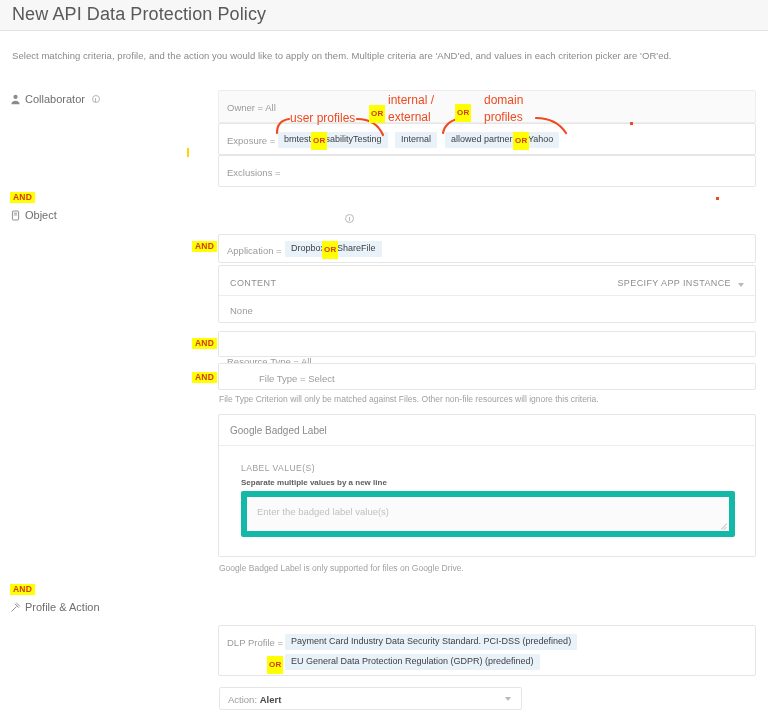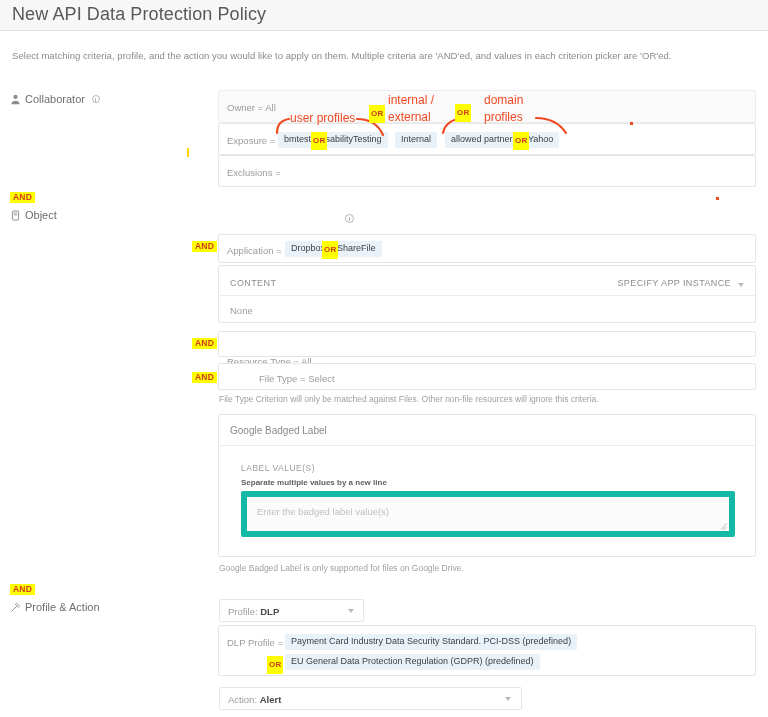--- a/index.html
+++ b/index.html
@@ -248,27 +248,20 @@
     <div class="gbl-div"></div>
     <div class="gbl-lv">LABEL VALUE(S)</div>
     <div class="gbl-sep">Separate multiple values by a new line</div>
     <div class="gbl-ta">
       <div class="gbl-ta-ph">Enter the badged label value(s)</div>
       <span class="resize-grip"></span>
     </div>
   </div>
   <div class="hint" style="left:219px; top:563px;">Google Badged Label is only supported for files on Google Drive.</div>
 
-  <div class="dd" style="left:219px; top:599px; width:145px; height:23px;">
-    <span class="dd-text">
-      <span>Profile:</span>
-      <b>DLP</b>
-    </span>
-    <span class="caret" style="right:9px;"></span>
-  </div>
 
   <div class="box" style="left:218px; top:625px; width:538px; height:51px;">
     <div class="crit-label" style="left:8px; top:11px;">DLP Profile =</div>
     <div class="tag" style="left:66px; top:8px;">Payment Card Industry Data Security Standard. PCI-DSS (predefined)</div>
     <div class="tag" style="left:66px; top:28px;">EU General Data Protection Regulation (GDPR) (predefined)</div>
     <div class="hl-or" style="left:48px; top:30px;">OR</div>
   </div>
 
   <div class="dd" style="left:219px; top:687px; width:303px; height:23px;">
     <span class="dd-text">

